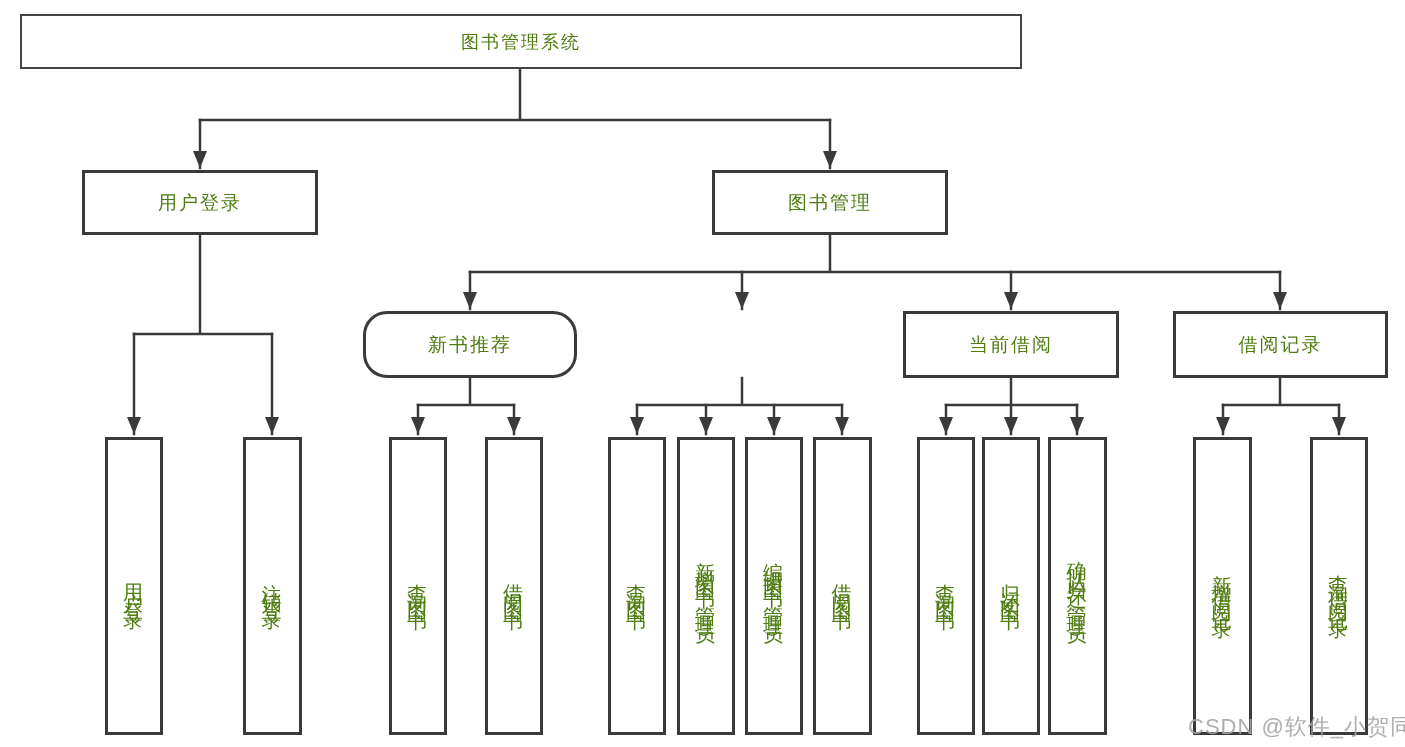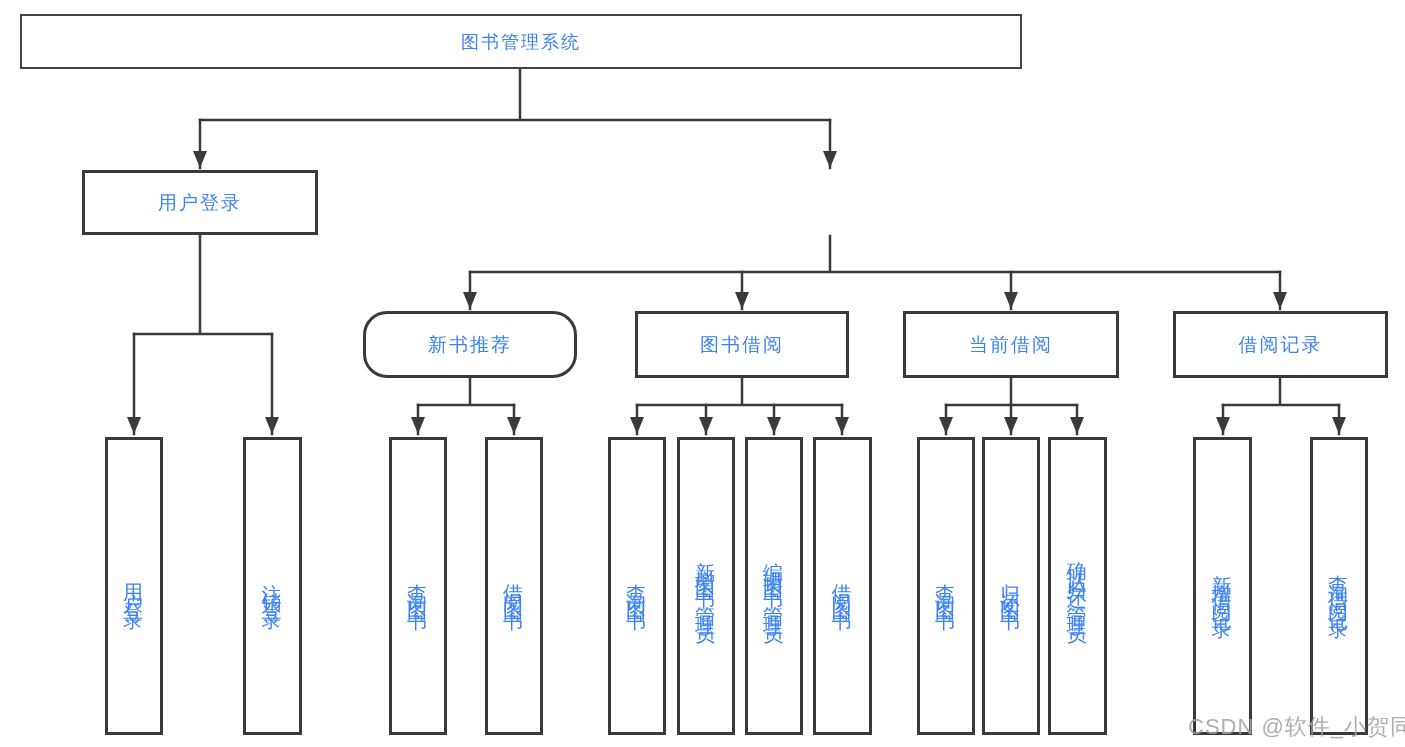--- a/index.html
+++ b/index.html
@@ -5,21 +5,21 @@
   html,body { margin:0; padding:0; background:#ffffff; }
   .stage {
     position:relative; width:1405px; height:747px; background:#ffffff;
     font-family:"Liberation Sans", sans-serif; overflow:hidden;
   }
   .connectors { position:absolute; left:0; top:0; width:1405px; height:747px; z-index:1; }
   .node {
     position:absolute; box-sizing:border-box; z-index:2;
     border:3px solid #3a3a3a; background:#ffffff;
     display:flex; align-items:center; justify-content:center;
-    color:#3b82f6; font-size:19px; letter-spacing:2px; white-space:nowrap;
+    color:#4d7c0f; font-size:19px; letter-spacing:2px; white-space:nowrap;
   }
   .root { border-width:2px; border-color:#444444; font-size:18px; }
   .v {
     writing-mode:vertical-rl; text-orientation:mixed;
     font-size:20px; letter-spacing:9px; white-space:normal;
   }
   .watermark {
     position:absolute; z-index:3; left:1188px; top:712px;
     font-size:22px; letter-spacing:1px; color:rgba(165,165,165,0.9);
     font-family:"Liberation Sans", sans-serif; white-space:nowrap;
@@ -70,23 +70,23 @@
       <line x1="1077" y1="405" x2="1077" y2="434" marker-end="url(#ah)"></line>
 
       <line x1="1223" y1="405" x2="1223" y2="434" marker-end="url(#ah)"></line>
       <line x1="1339" y1="405" x2="1339" y2="434" marker-end="url(#ah)"></line>
     </g>
   </svg>
 
   <div class="node root" style="left:20px;top:14px;width:1002px;height:55px;">图书管理系统</div>
 
   <div class="node" style="left:82px;top:170px;width:236px;height:65px;">用户登录</div>
+  <div class="node" style="left:712px;top:170px;width:236px;height:65px;">图书管理</div>
 
   <div class="node" style="left:363px;top:311px;width:214px;height:67px;border-radius:24px;">新书推荐</div>
-  <div class="node" style="left:635px;top:311px;width:214px;height:67px;">图书借阅</div>
   <div class="node" style="left:903px;top:311px;width:216px;height:67px;">当前借阅</div>
   <div class="node" style="left:1173px;top:311px;width:215px;height:67px;">借阅记录</div>
 
   <div class="node v" style="left:105px;top:437px;width:58px;height:298px;">用户登录</div>
   <div class="node v" style="left:243px;top:437px;width:59px;height:298px;">注销登录</div>
 
   <div class="node v" style="left:389px;top:437px;width:58px;height:298px;">查询图书</div>
   <div class="node v" style="left:485px;top:437px;width:58px;height:298px;">借阅图书</div>
 
   <div class="node v" style="left:608px;top:437px;width:58px;height:298px;">查询图书</div>

